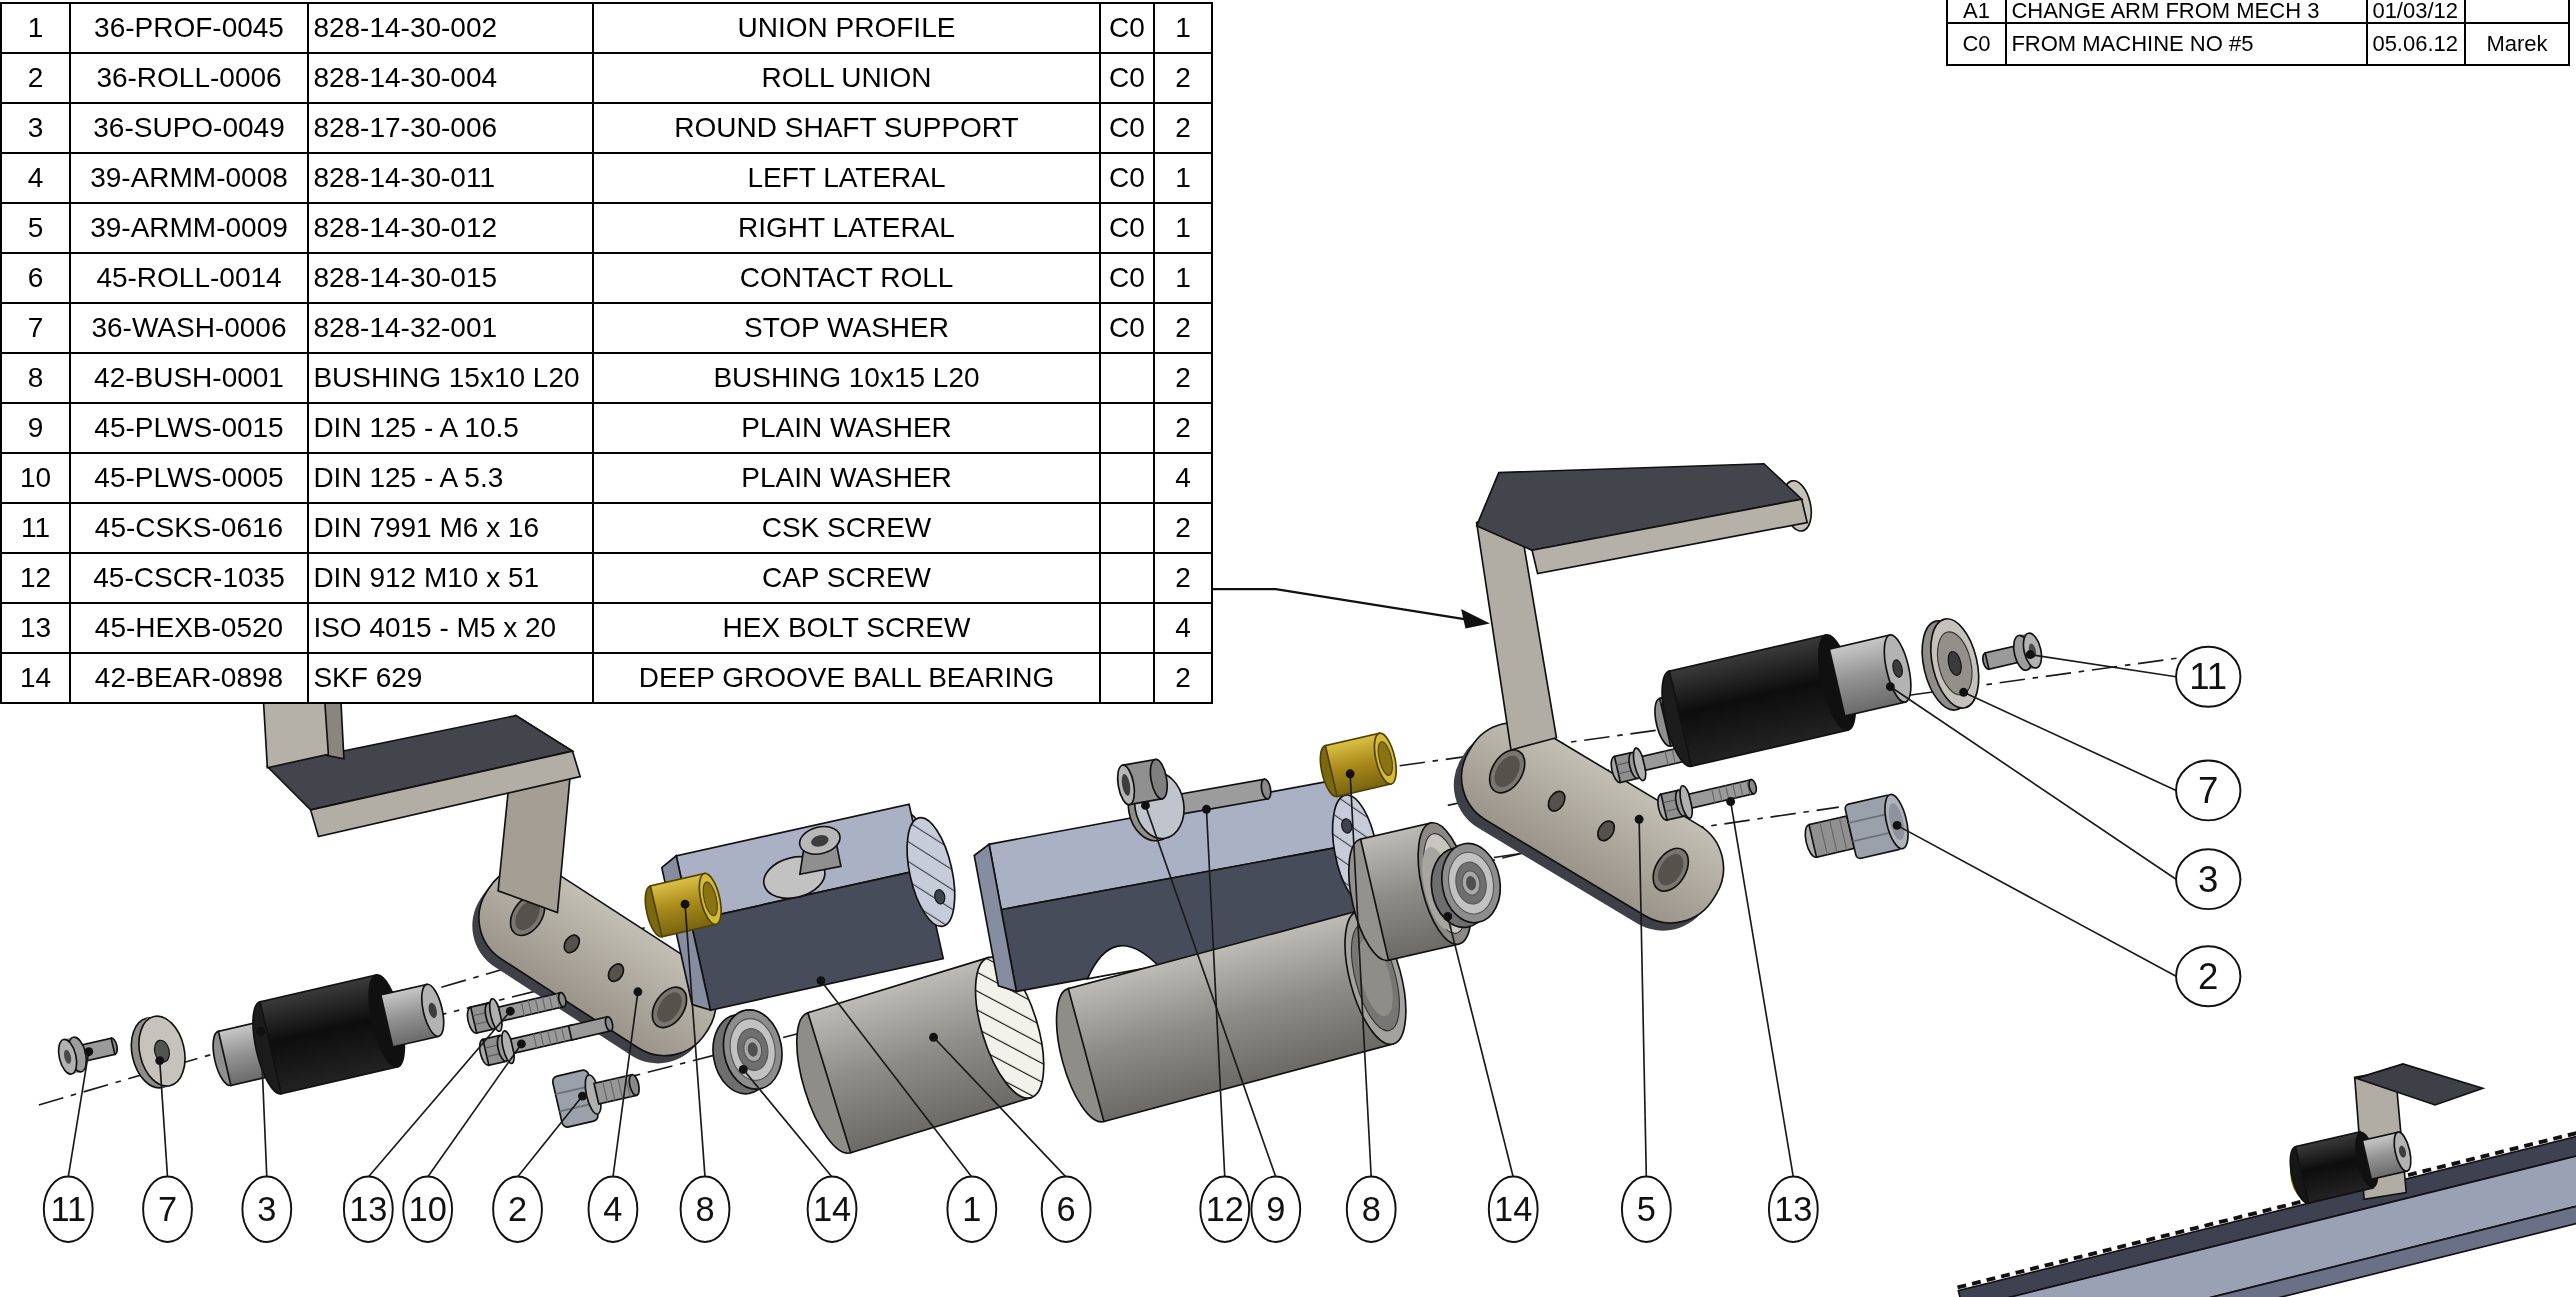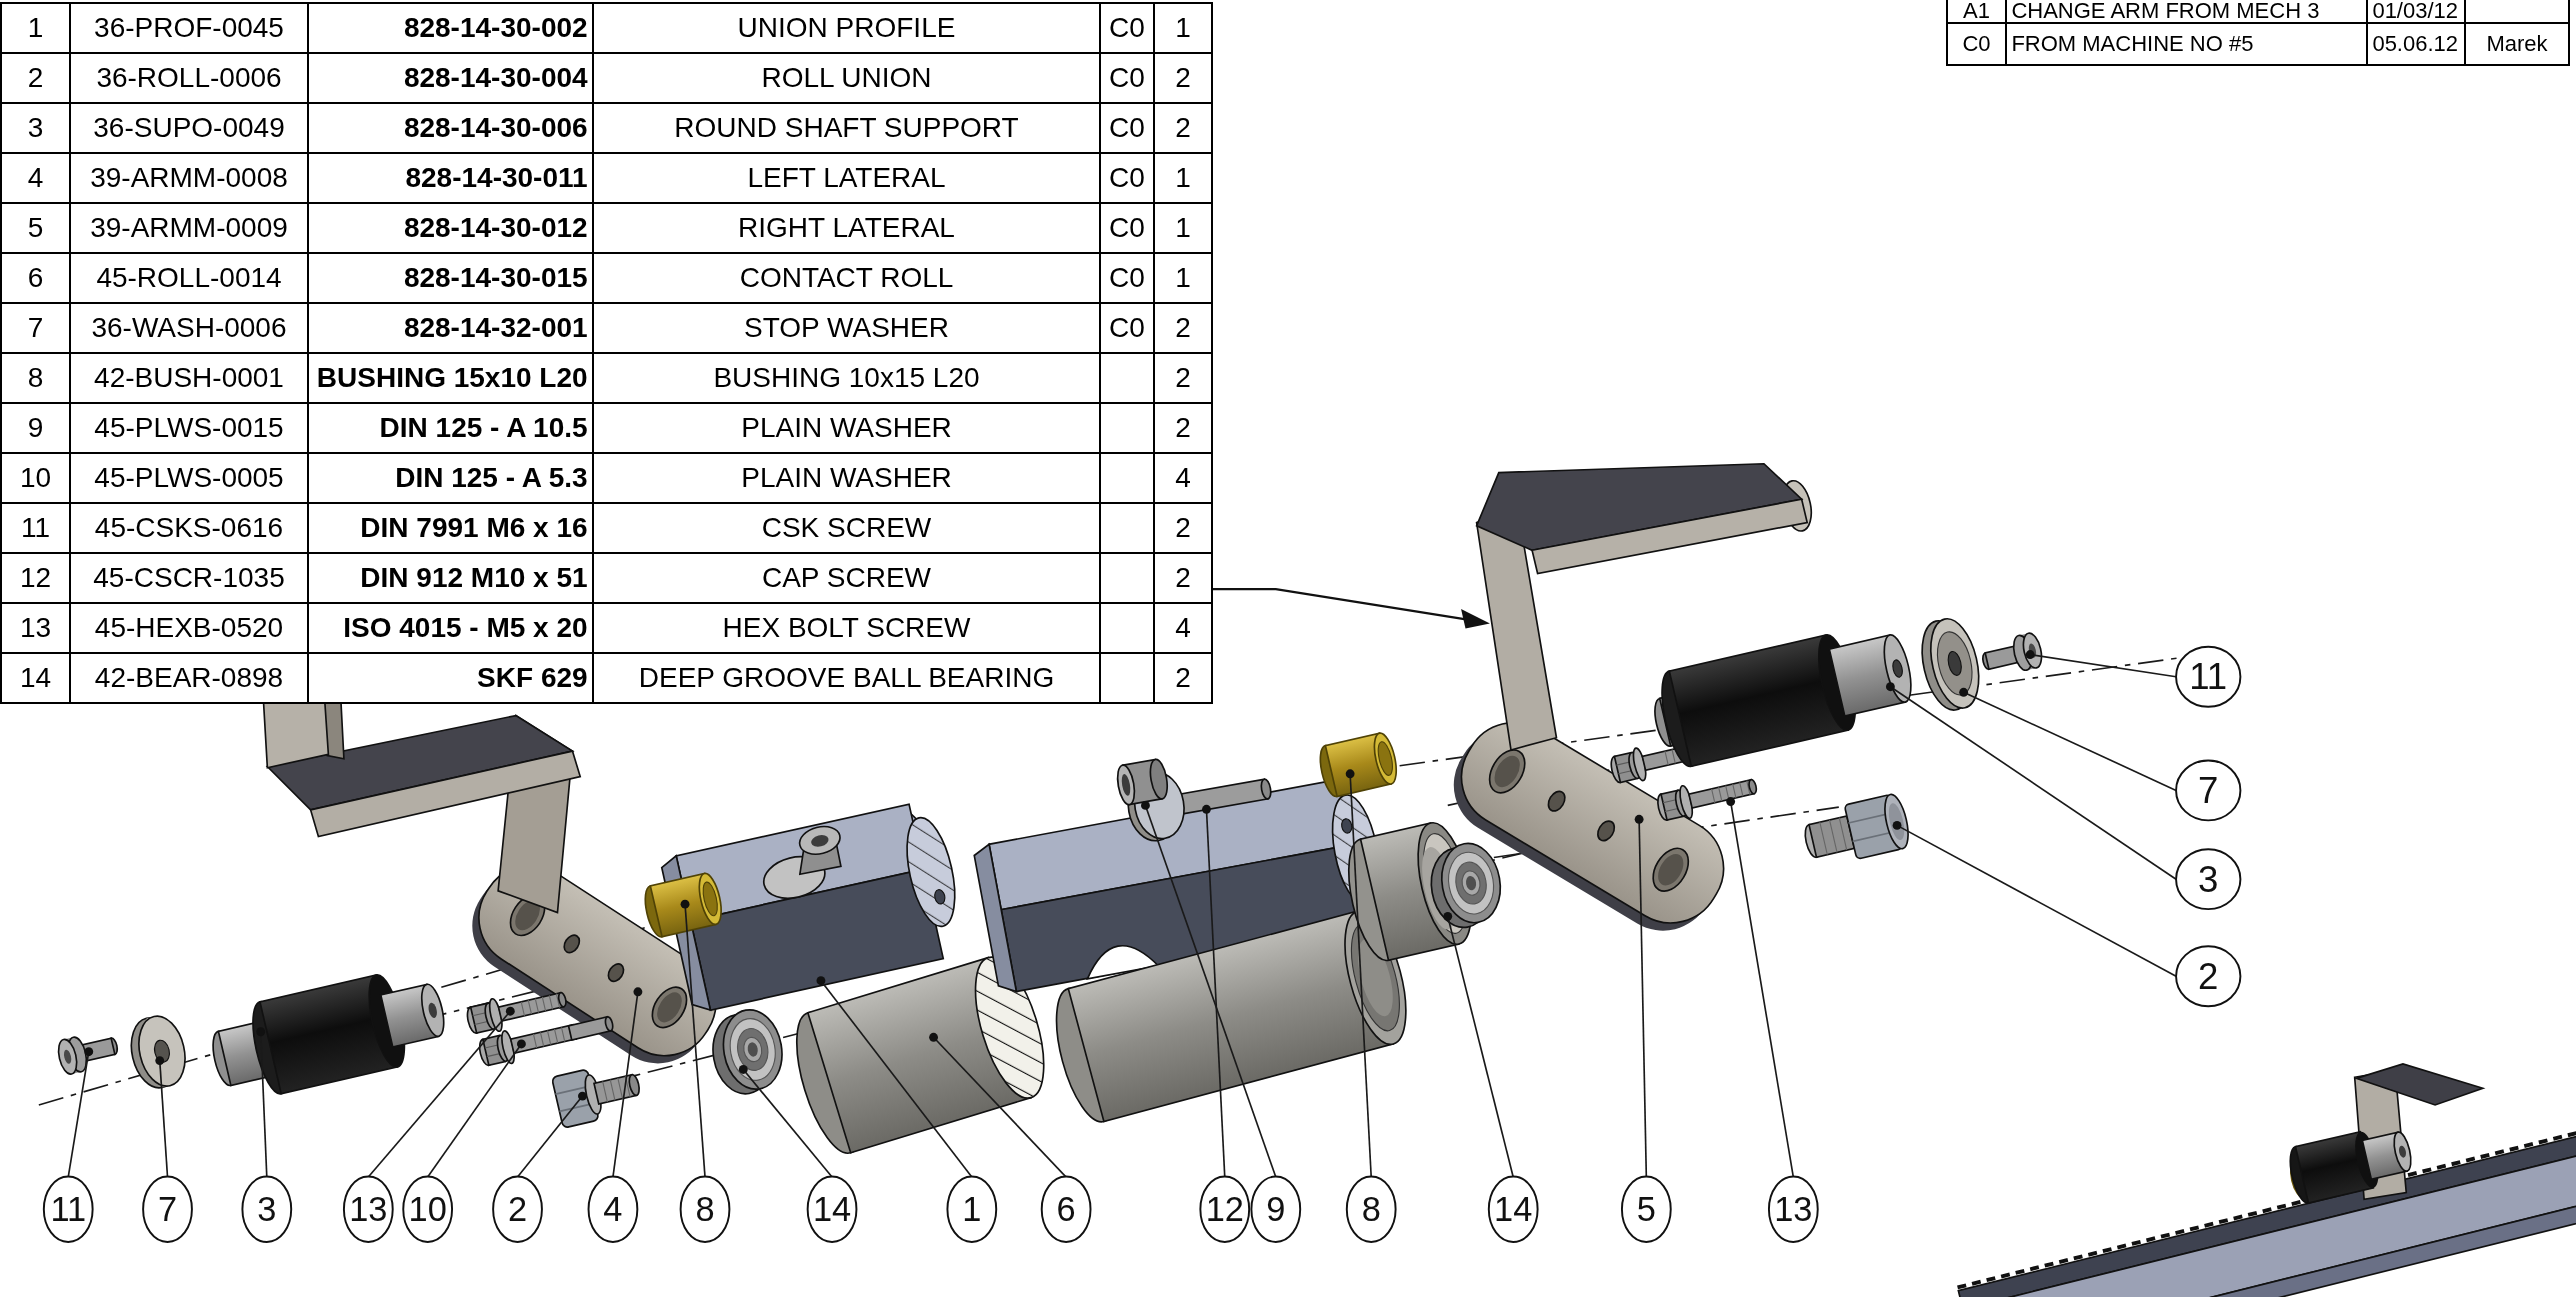--- a/index.html
+++ b/index.html
@@ -6,21 +6,21 @@
   body{width:2576px;height:1298px;overflow:hidden;position:relative;
        font-family:"Liberation Sans",sans-serif;color:#000;}
   svg{position:absolute;left:0;top:0;}
   
   .bom{position:absolute;left:0;top:2.2px;}
   .bom table{border-collapse:collapse;table-layout:fixed;background:#fff;}
   .bom td{border:2.2px solid #000;height:32px;font-size:28px;line-height:1;
           padding:0 4.4px;white-space:nowrap;overflow:hidden;vertical-align:middle;}
   .bom td:nth-child(1){text-align:center;padding:0;}
   .bom td:nth-child(2){text-align:center;padding:8px;}
-  .bom td:nth-child(3){text-align:right;font-weight:bold;}
+  .bom td:nth-child(3){text-align:left;}
   .bom td:nth-child(4){text-align:center;}
   .bom td:nth-child(5){text-align:center;padding:0;}
   .bom td:nth-child(6){text-align:center;padding:0;}
   
   .rev{position:absolute;left:1946px;top:-2.2px;}
   .rev table{border-collapse:collapse;table-layout:fixed;background:#fff;}
   .rev td{border:2.2px solid #000;font-size:22px;line-height:1;padding:0 4.4px;
           white-space:nowrap;overflow:hidden;vertical-align:middle;}
   .rev tr:nth-child(1) td{height:16px;vertical-align:top;}
   .rev tr:nth-child(1) td span{display:inline-block;line-height:22px;margin-top:-13.3px;}
@@ -496,21 +496,21 @@
           <td>2</td>
           <td>36-ROLL-0006</td>
           <td>828-14-30-004</td>
           <td>ROLL UNION</td>
           <td>C0</td>
           <td>2</td>
         </tr>
         <tr>
           <td>3</td>
           <td>36-SUPO-0049</td>
-          <td>828-14-30-006</td>
+          <td>828-17-30-006</td>
           <td>ROUND SHAFT SUPPORT</td>
           <td>C0</td>
           <td>2</td>
         </tr>
         <tr>
           <td>4</td>
           <td>39-ARMM-0008</td>
           <td>828-14-30-011</td>
           <td>LEFT LATERAL</td>
           <td>C0</td>

